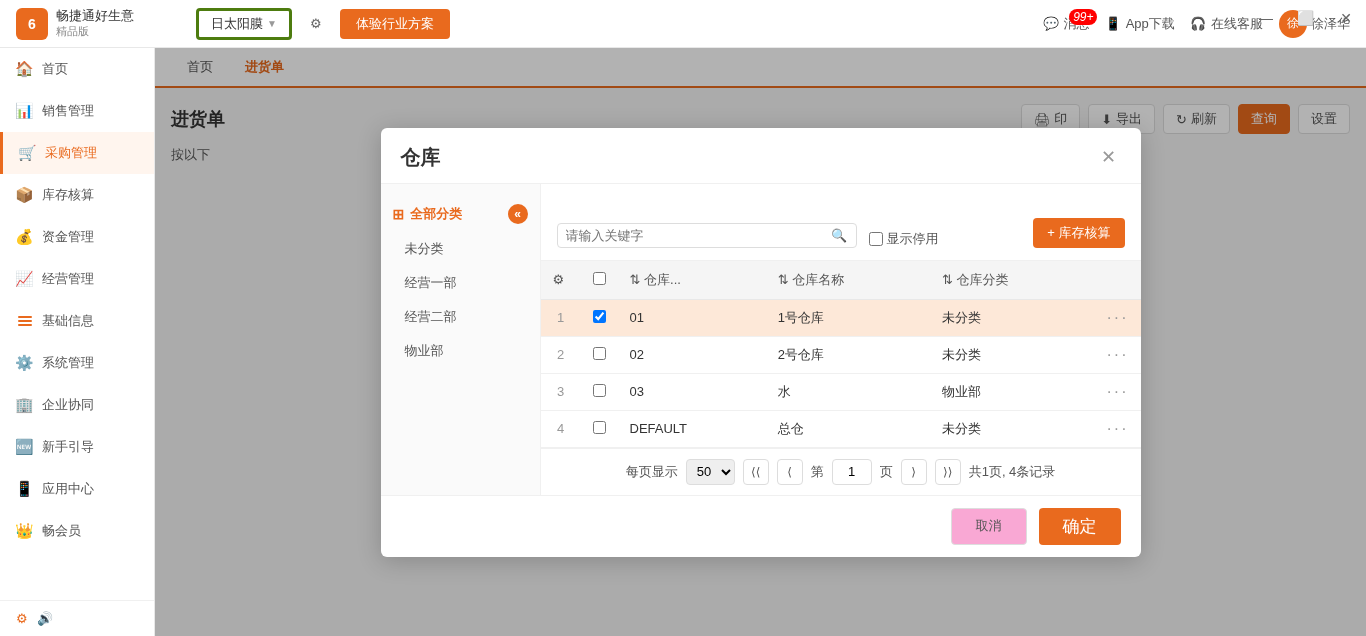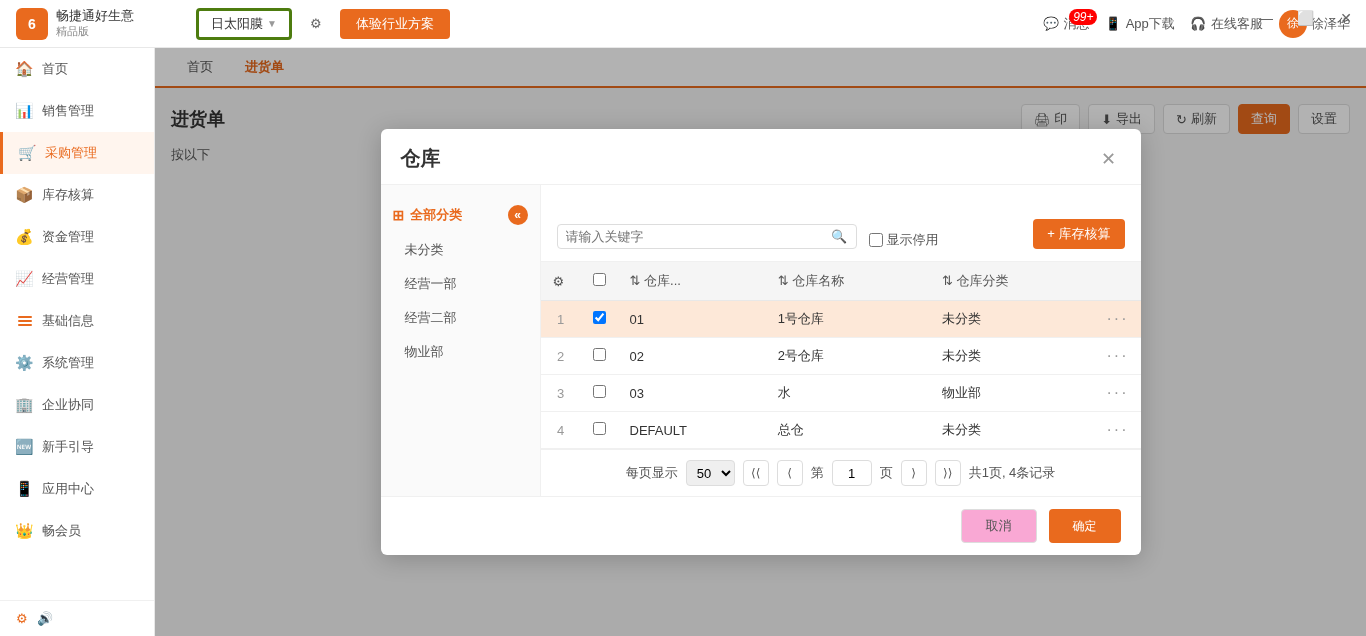--- a/index.html
+++ b/index.html
@@ -223,21 +223,21 @@
       display: flex; justify-content: flex-end; gap: 12px;
       border-top: 1px solid #f0f0f0;
     }
     .cancel-btn {
       padding: 7px 24px; border: 1px solid #ddd;
       border-radius: 4px; background: #f9a8d4; color: #555;
       cursor: pointer; font-size: 13px;
     }
     .confirm-btn {
       padding: 7px 24px; background: #e96a1e; color: #fff;
-      border: none; border-radius: 4px; cursor: pointer; font-size: 12px;
+      border: none; border-radius: 4px; cursor: pointer; font-size: 17px;
     }
 
     
     .toolbar-btn {
       display: flex; align-items: center; gap: 4px;
       padding: 5px 12px; border: 1px solid #ddd;
       border-radius: 4px; background: #fff; color: #555;
       cursor: pointer; font-size: 13px;
     }
     .orange-btn {

